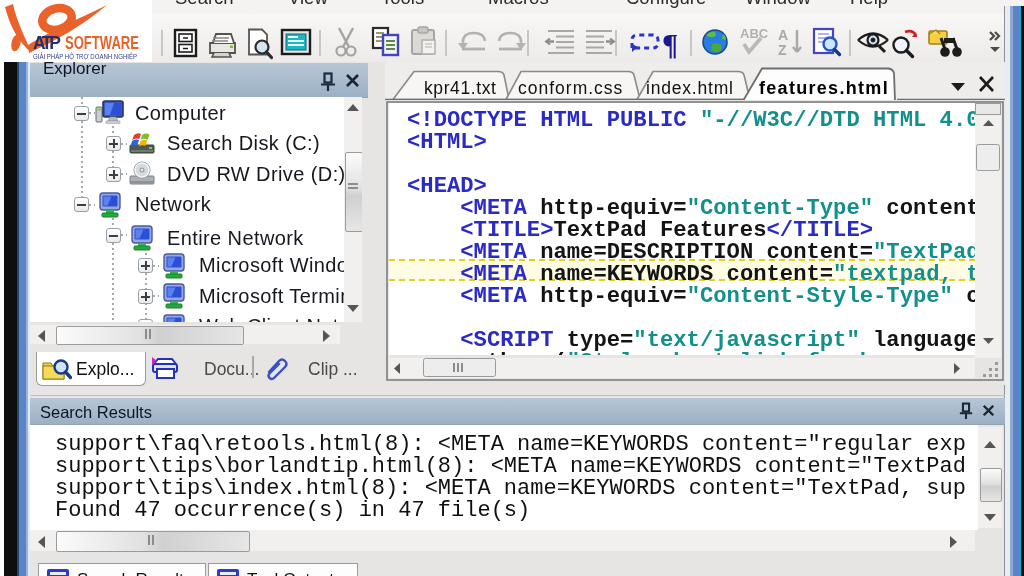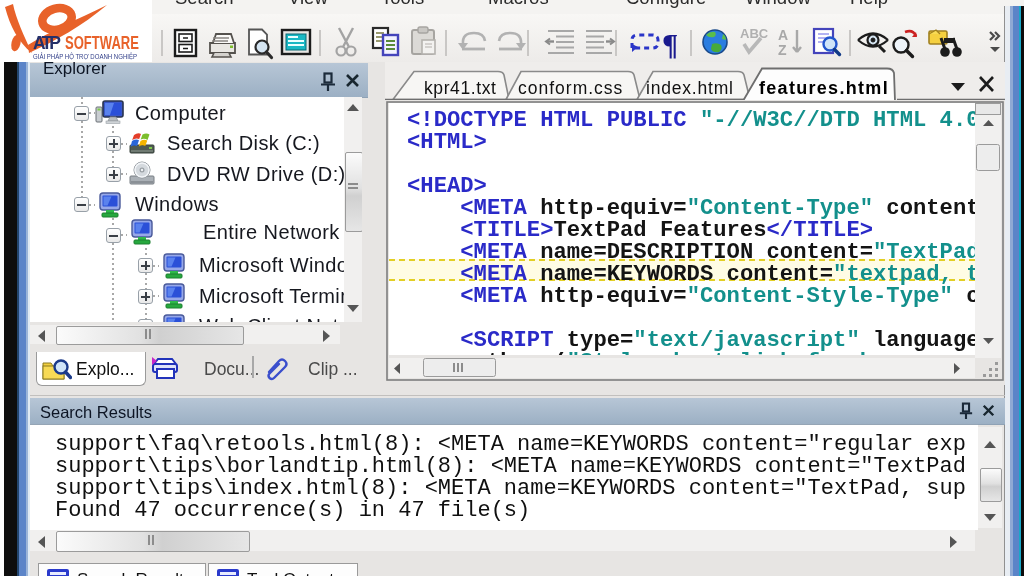--- a/index.html
+++ b/index.html
@@ -286,23 +286,23 @@
     <div class="ttext" style="margin-left:10px;">DVD RW Drive (D:)</div>
     </div>
   <div class="trow" style="left:65px;top:92.5px;">
       <svg width="30" height="26" viewBox="0 0 30 26">
         <rect x="5" y="1" width="20" height="17" rx="3" fill="#97a8e8" stroke="#4a5a9a" stroke-width="1.4"></rect>
         <rect x="7.5" y="3.5" width="15" height="11" rx="1" fill="#2b50d8"></rect>
         <path d="M8.5 4.5 l8 0 l-4 9 l-4 0 z" fill="#5a82ee"></path>
         <rect x="11" y="18" width="8" height="3" fill="#2eb84a"></rect>
         <rect x="7" y="21" width="16" height="4" rx="1" fill="#27a83e" stroke="#1d8030"></rect>
       </svg>
-    <div class="ttext" style="margin-left:10px;">Windows</div>
-    </div>
-  <div class="trow" style="left:97px;top:120px;gap:36px;">
+    <div class="ttext" style="margin-left:10px;">Network</div>
+    </div>
+  <div class="trow" style="left:97px;top:126px;">
       <svg width="30" height="26" viewBox="0 0 30 26">
         <rect x="5" y="1" width="20" height="17" rx="3" fill="#97a8e8" stroke="#4a5a9a" stroke-width="1.4"></rect>
         <rect x="7.5" y="3.5" width="15" height="11" rx="1" fill="#2b50d8"></rect>
         <path d="M8.5 4.5 l8 0 l-4 9 l-4 0 z" fill="#5a82ee"></path>
         <rect x="11" y="18" width="8" height="3" fill="#2eb84a"></rect>
         <rect x="7" y="21" width="16" height="4" rx="1" fill="#27a83e" stroke="#1d8030"></rect>
       </svg>
     <div class="ttext" style="margin-left:10px;">Entire Network</div>
     </div>
   <div class="trow" style="left:129px;top:153.5px;">

